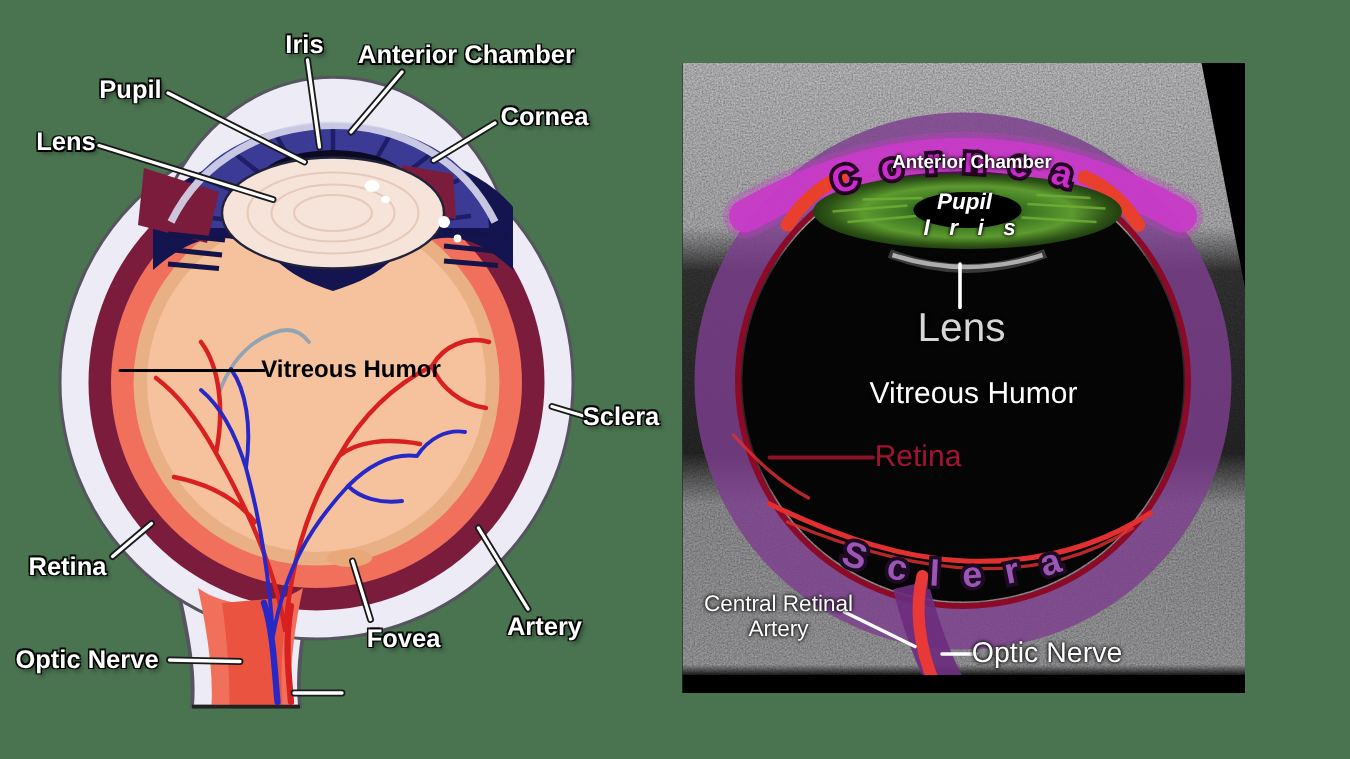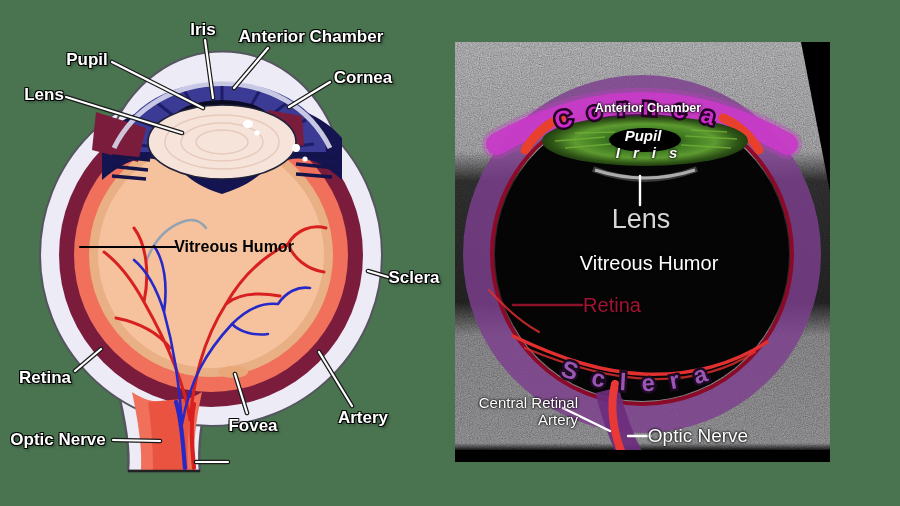--- a/index.html
+++ b/index.html
@@ -15,37 +15,37 @@
                    2px 2px 3px rgba(0,0,0,.45);}
   .lp-iris{left:203px;top:30px;}
   .lp-ac{left:311px;top:37px;}
   .lp-pupil{left:87px;top:60px;}
   .lp-lens{left:44px;top:95px;}
   .lp-cornea{left:363px;top:78px;}
   .lp-vitreous{left:234px;top:247px;color:#000;font-size:16px;text-shadow:none;}
   .lp-sclera{left:414px;top:278px;}
   .lp-retina{left:45px;top:378px;}
   .lp-optic{left:58px;top:440px;}
-  .lp-fovea{left:253px;top:426px;}
+  .lp-fovea{left:269px;top:426px;}
   .lp-choroid{left:363px;top:418px;}
   .lp-rartery{left:291px;top:463px;}
   
   #us-panel{position:absolute;left:455px;top:42px;width:375px;height:420px;background:#000;}
   #us-panel svg{position:absolute;left:0;top:0;}
   .uslbl{position:absolute;transform:translate(-50%,-50%);white-space:nowrap;color:#fff;
          text-shadow:0 0 3px #000,0 0 2px #000;}
   .us-ac{left:193px;top:66px;font-size:12.5px;font-weight:600;}
   .us-pupil{left:188px;top:93px;font-size:15px;font-style:italic;font-weight:600;}
   .us-iris{left:198px;top:110px;font-size:15px;font-style:italic;font-weight:600;letter-spacing:13px;}
   .us-lens{left:186px;top:177px;font-size:27px;font-weight:300;color:#d6d6d6;}
   .us-vitreous{left:194px;top:221px;font-size:20px;font-weight:400;}
   .us-retina{left:157px;top:263px;font-size:20px;font-weight:400;color:#a31332;
              text-shadow:0 0 2px rgba(0,0,0,.8);}
   .us-cra{left:5px;top:352px;transform:none;white-space:normal;width:118px;
-          font-size:15px;font-weight:400;line-height:1.15;text-align:right;}
+          font-size:15px;font-weight:400;line-height:1.15;text-align:center;}
   .us-optic{left:243px;top:394px;font-size:19px;font-weight:400;}
 </style>
 </head>
 <body>
 
 <div id="stage">
 
   <div id="left-panel">
     <svg width="455" height="506" viewBox="0 0 455 506">
 

